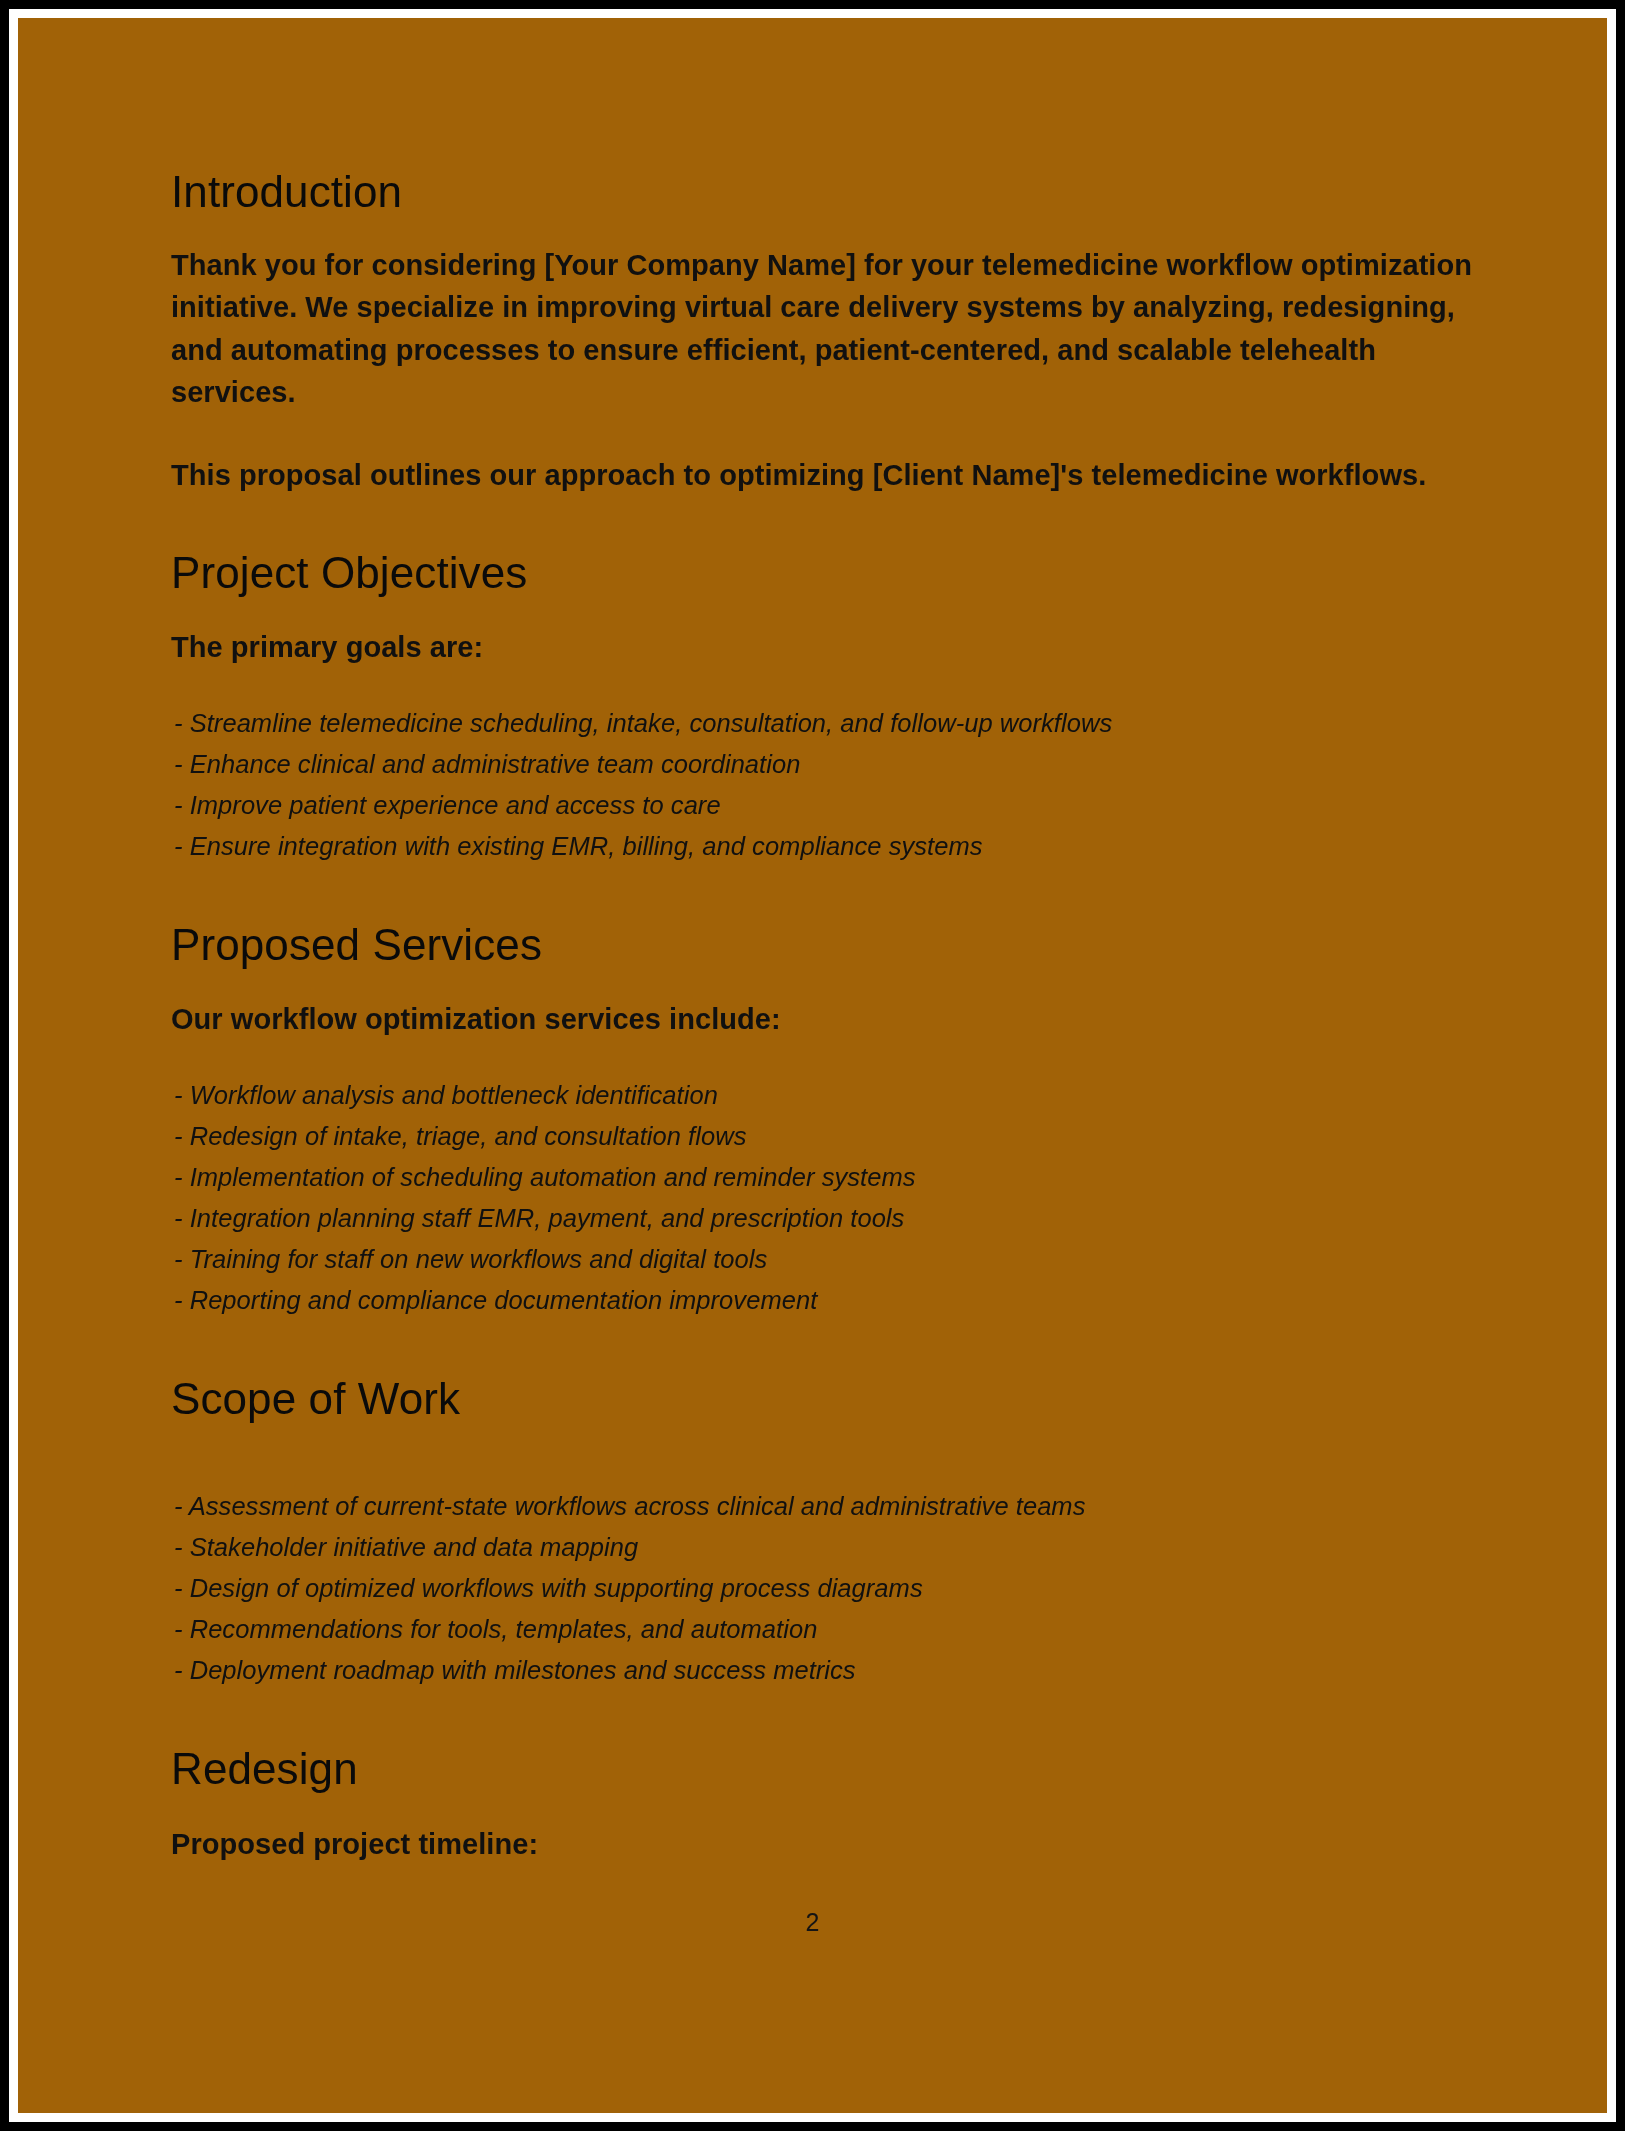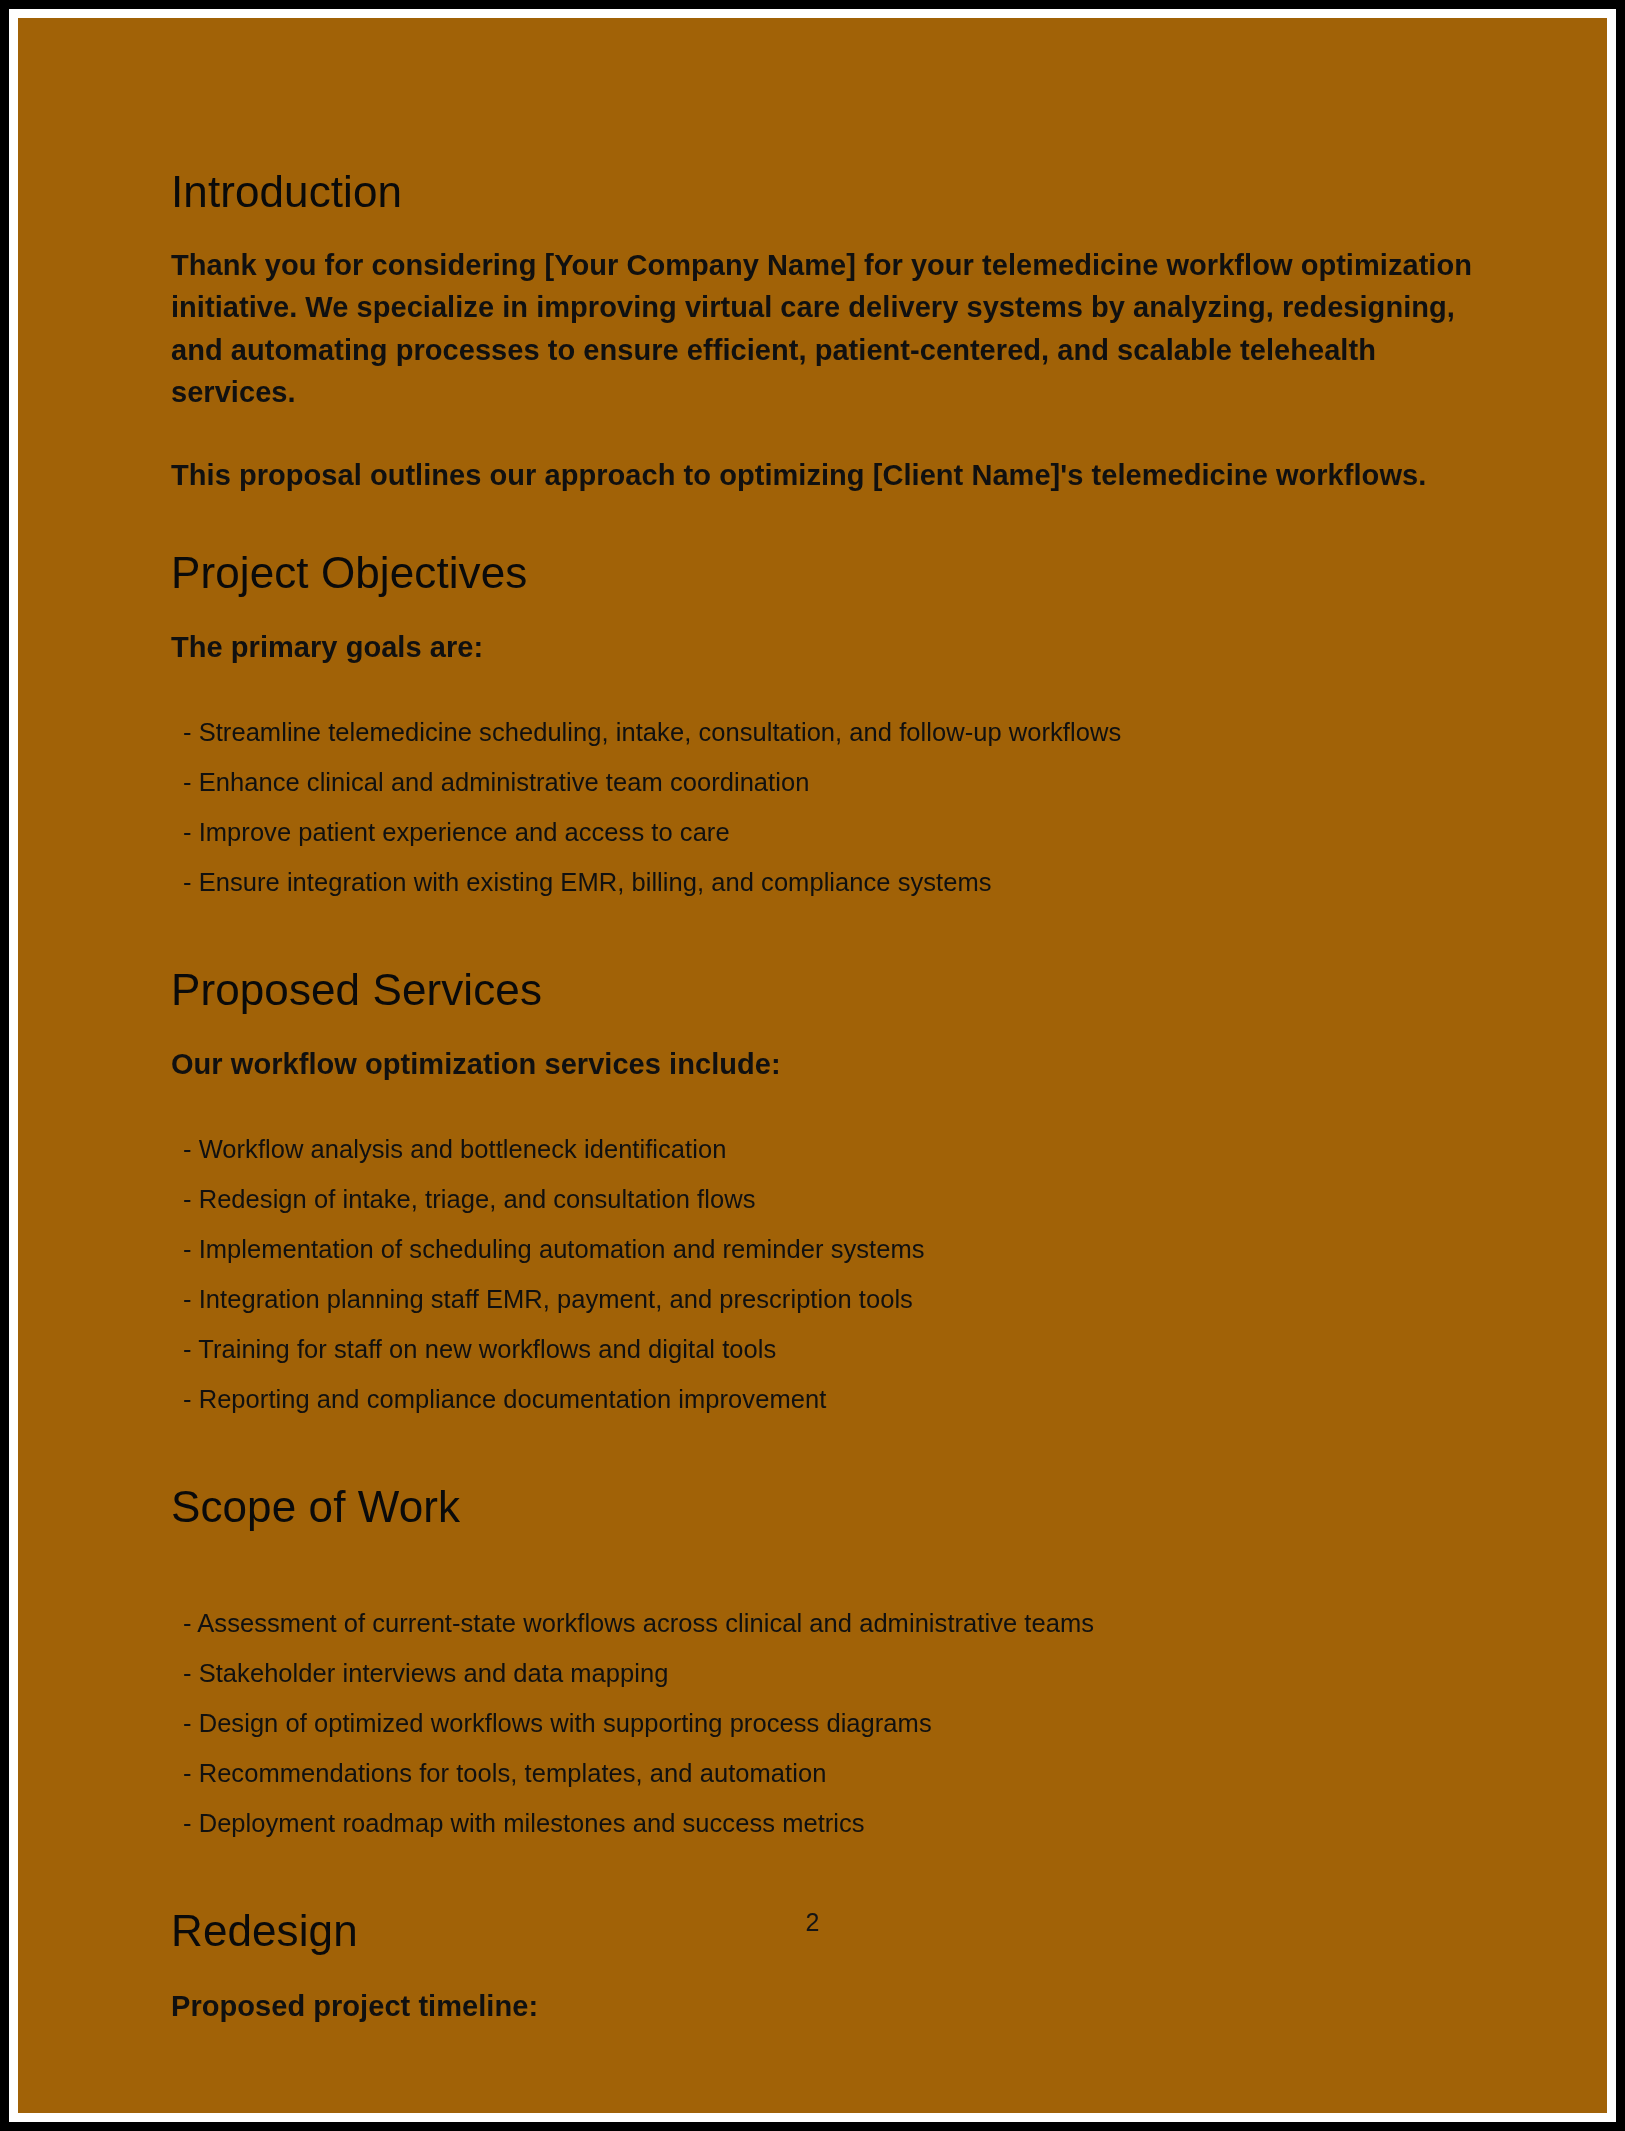--- a/index.html
+++ b/index.html
@@ -64,24 +64,25 @@
 
   .bullet-list {
     list-style: none;
     margin: 0;
     padding: 0;
   }
   .bullet-list li {
     font-size: 25.5px;
     line-height: 1.49;
     color: #101010;
-    margin: 12px;
+    margin: 3px;
     padding: 0;
     white-space: nowrap;
     letter-spacing: 0.05px;
+    font-style: italic;
   }
 
   
   .gap-intro-para   { height: 28px; }
   .gap-para-para    { height: 40px; }
   .gap-para-heading { height: 52px; }
   .gap-heading-para { height: 30px; }
   .gap-para-list    { height: 33px; }
   .gap-list-heading { height: 52px; }
 
@@ -135,21 +136,21 @@
         <li>- Training for staff on new workflows and digital tools</li>
         <li>- Reporting and compliance documentation improvement</li>
       </ul>
 
       <div class="gap-list-heading"></div>
       <h1 class="section-heading">Scope of Work</h1>
       <div class="gap-heading-para"></div>
       <div class="gap-para-list"></div>
       <ul class="bullet-list">
         <li>- Assessment of current-state workflows across clinical and administrative teams</li>
-        <li>- Stakeholder interviews and data mapping</li>
+        <li>- Stakeholder initiative and data mapping</li>
         <li>- Design of optimized workflows with supporting process diagrams</li>
         <li>- Recommendations for tools, templates, and automation</li>
         <li>- Deployment roadmap with milestones and success metrics</li>
       </ul>
 
       <div class="gap-list-heading"></div>
       <h1 class="section-heading">Redesign</h1>
       <div class="gap-heading-para"></div>
       <p class="para">Proposed project timeline:</p>
 

